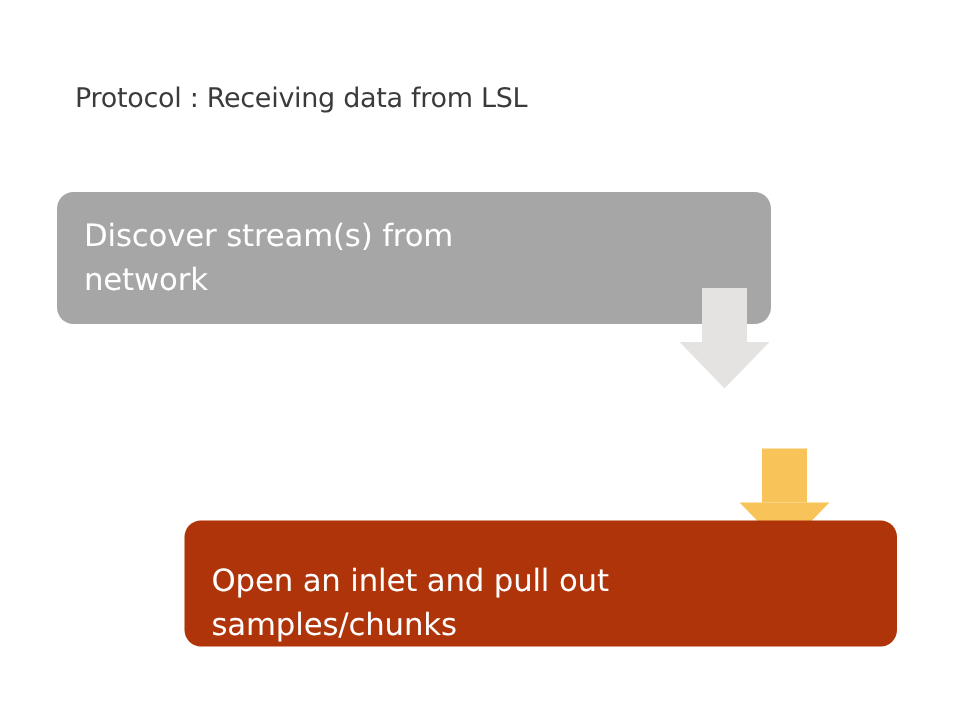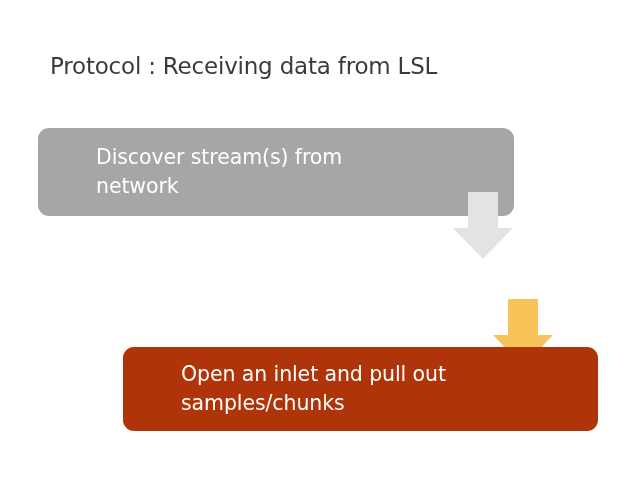--- a/index.html
+++ b/index.html
@@ -21,36 +21,35 @@
     background: #ffffff;
   }
 
   
   #slide-title {
     position: absolute;
     left: 50px;
     top: 51px;
     width: 540px;
     font-family: "DejaVu Sans", sans-serif;
-    font-size: 23px;
+    font-size: 18px;
     font-weight: 400;
     color: #3b3b3b;
     letter-spacing: -0.2px;
     line-height: 30px;
     white-space: nowrap;
   }
 
   
   .proc-box {
     position: absolute;
     border-radius: 11px;
     box-sizing: border-box;
     display: flex;
     align-items: center;
-    padding-left: 40px;
   }
   .proc-label {
     font-family: "DejaVu Sans", sans-serif;
     font-size: 20.5px;
     font-weight: 400;
     color: #ffffff;
     line-height: 29px;
     letter-spacing: -0.1px;
     white-space: pre-line;
     padding-left: 18px;
@@ -73,20 +72,21 @@
     background: #9c6206;
     z-index: 4;
   }
   #box-open {
     left: 123px;
     top: 347px;
     width: 475px;
     height: 84px;
     background: #af3409;
     z-index: 6;
+    align-items: flex-end;
   }
 
   
   .arrow {
     position: absolute;
   }
   .arrow .shaft {
     position: absolute;
     left: 15px;
     top: 0;

